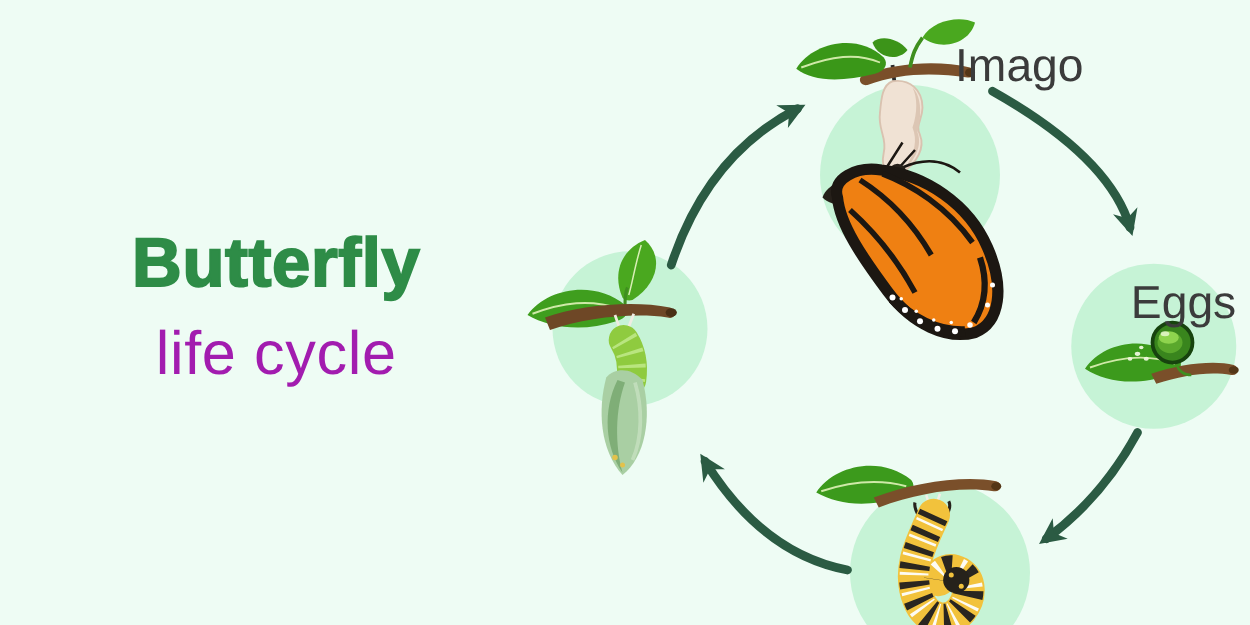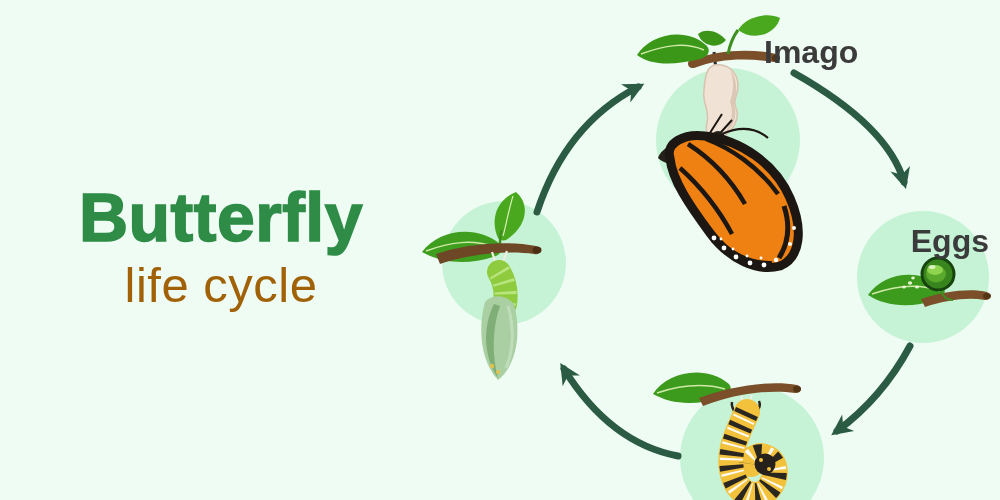--- a/index.html
+++ b/index.html
@@ -3,32 +3,32 @@
 <meta charset="utf-8">
 <style>
   html,body{margin:0;padding:0;}
   .canvas{
     position:relative;width:1000px;height:500px;overflow:hidden;
     background:#eefcf4;font-family:"Liberation Sans",sans-serif;
   }
   
   .title{position:absolute;left:40px;top:182px;width:362px;text-align:center;}
   .title-main{
-    font-size:68px;font-weight:700;color:#2e8c47;line-height:1.05;
+    font-size:55px;font-weight:700;color:#2e8c47;line-height:1.05;
     -webkit-text-stroke:1.6px #2e8c47;letter-spacing:.5px;
   }
-  .title-sub{font-size:49px;font-weight:400;color:#a16207;margin-top:4px;letter-spacing:.5px;}
+  .title-sub{font-size:49px;font-weight:400;color:#a21caf;margin-top:15px;letter-spacing:.5px;}
   
   .circle{position:absolute;border-radius:50%;background:#c6f3d6;}
   #circle-imago{left:656px;top:68px;width:144px;height:144px;}
   #circle-eggs{left:857px;top:211px;width:132px;height:132px;}
   #circle-larva{left:680px;top:386px;width:144px;height:144px;}
   #circle-pupa{left:442px;top:201px;width:124px;height:124px;}
   
-  .stage-label{position:absolute;font-size:32px;font-weight:700;color:#3b3b3b;line-height:31px;}
+  .stage-label{position:absolute;font-size:37px;font-weight:400;color:#3b3b3b;line-height:31px;}
   #label-imago{left:764px;top:37px;}
   #label-eggs{left:857px;top:226px;width:132px;text-align:right;}
   #label-larva{left:736px;top:321px;}
   #label-pupa{left:537px;top:230px;}
   
   .art,.arrows{position:absolute;}
   .arrows{left:0;top:0;}
 </style>
 </head>
 <body>

